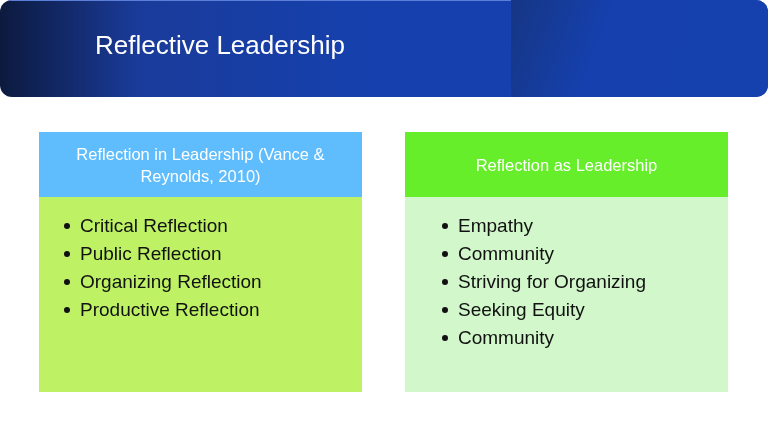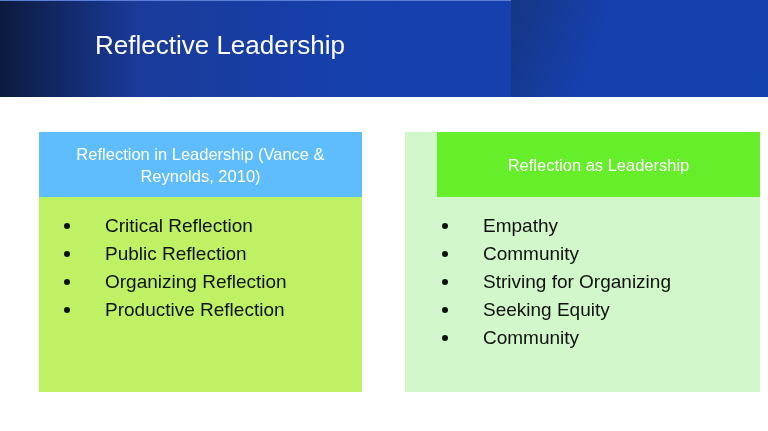--- a/index.html
+++ b/index.html
@@ -1,35 +1,35 @@
 <!DOCTYPE html>
 <html><head>
 <meta charset="utf-8">
 <style>
   html, body { margin:0; padding:0; }
   body { width:768px; height:431px; background:#ffffff; position:relative; overflow:hidden;
          font-family:"Liberation Sans", "DejaVu Sans", sans-serif; }
   .header { position:absolute; left:0; top:0; width:768px; height:97px;
             background:linear-gradient(90deg, #0c1a3e 0%, #1a3b9a 18%, #1640ac 45%, #1540ae 66%);
-            overflow:hidden; }
+            overflow:hidden;border-radius:12px; }
   .header .panel { position:absolute; left:511px; top:0; width:257px; height:97px;
             background:linear-gradient(110deg, #163684 0%, #1540ad 35%, #1541ae 100%); }
   .header .topline { position:absolute; left:0; top:0; width:768px; height:1px; background:#5b7fd8; }
   .title { position:absolute; left:95px; top:30px; color:#ffffff; font-size:26px; font-weight:normal; letter-spacing:0px; }
   .card { position:absolute; top:132px; height:260px; }
   .card.left { left:39px; width:323px; background:#bef264; }
-  .card.right { left:405px; width:323px; background:#d2f7ca;padding-left:32px; }
+  .card.right { left:405px; width:323px; background:#d2f7ca; }
   .card .head { height:65px; display:flex; align-items:center; justify-content:center; text-align:center;
                 color:#ffffff; font-size:16.5px; line-height:22px; padding:0 24px; }
   .card.left .head { background:#5fbdfd; }
   .card.right .head { background:#66ee2a; }
   .card ul { list-style:none; margin:0; padding:0; position:absolute; top:80px; }
   .card.left ul { left:25px; }
   .card.right ul { left:37px; }
-  .card li { font-size:19px; line-height:28px; color:#111111; display:flex; align-items:center; white-space:nowrap;gap:25px; }
+  .card li { font-size:19px; line-height:28px; color:#111111; display:flex; align-items:center; white-space:nowrap; }
   .card li .bullet { display:inline-block; width:6px; height:6px; border-radius:50%; background:#111; margin-right:10px; }
 </style>
 </head>
 <body>
 
 <div class="header">
   <div class="topline"></div>
   <div class="panel"></div>
   <div class="title">Reflective Leadership</div>
 </div>

